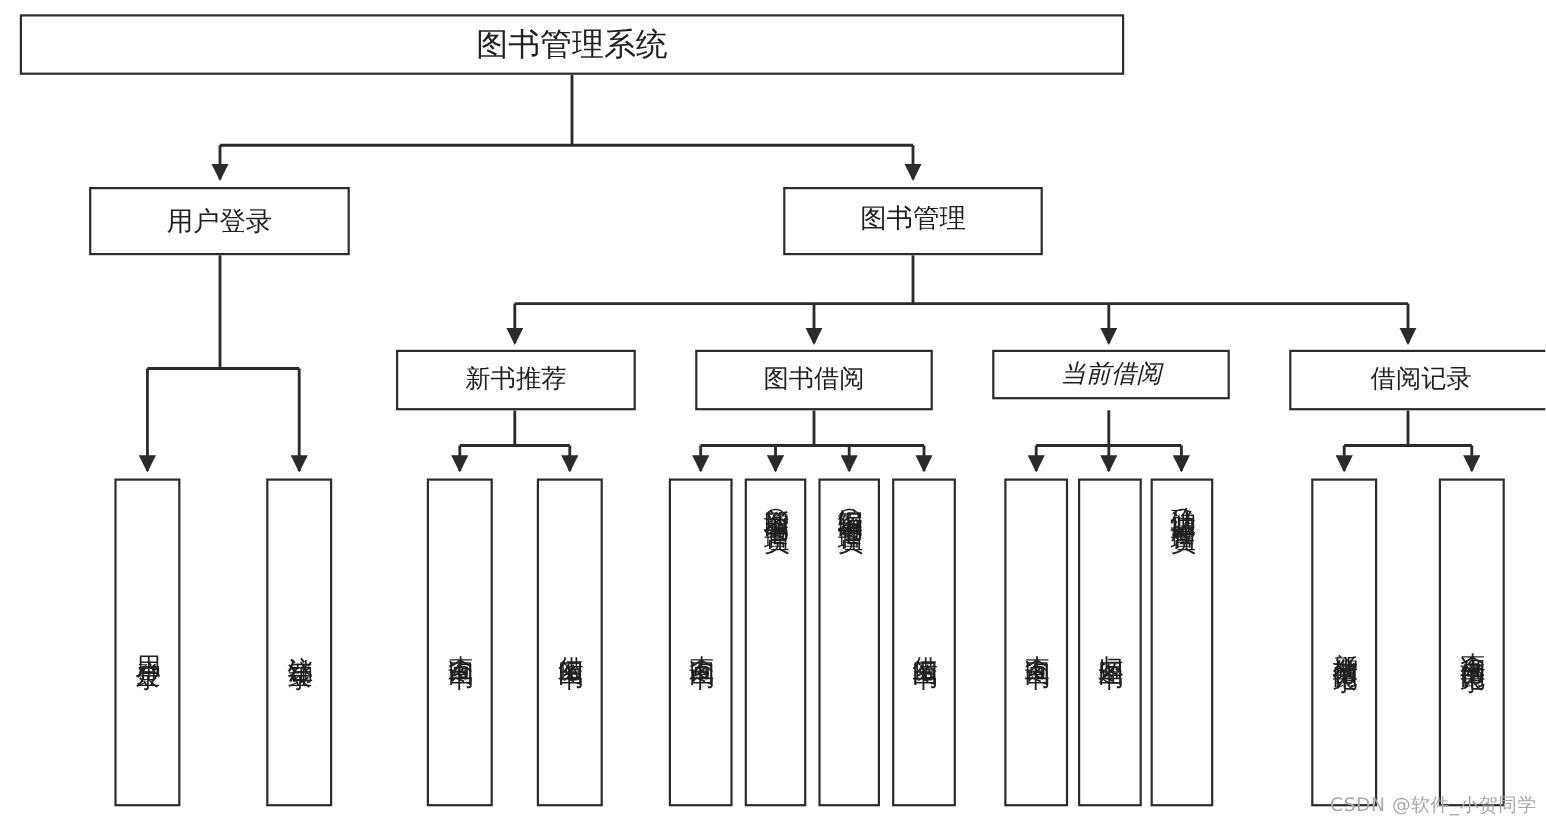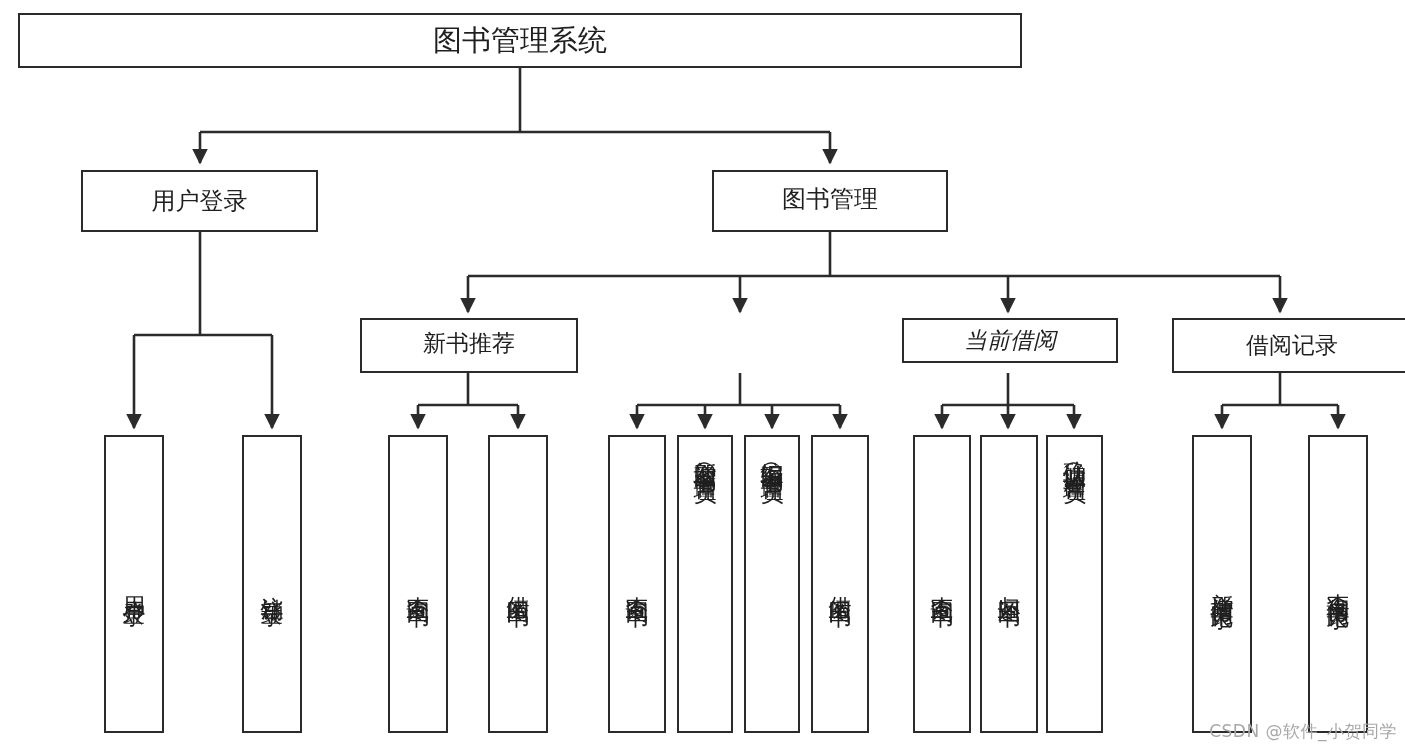--- a/index.html
+++ b/index.html
@@ -139,24 +139,27 @@
   </div>
 
   <div class="node level2" style="left:81px; top:170px; width:237px; height:62px;">
     <span class="node-label">用户登录</span>
   </div>
 
   <div class="node level2" style="left:712px; top:170px; width:236px; height:62px;font-family:Liberation Mono, monospace;">
     <span class="node-label">图书管理</span>
   </div>
 
-  <div class="node level3" style="left:360px; top:318px; width:218px; height:55px;font-family:Liberation Mono, monospace;">
+  <div class="node level3" style="left:360px; top:318px; width:218px; height:55px;">
     <span class="node-label">新书推荐</span>
   </div>
 
+  <div class="node level3" style="left:632px; top:318px; width:216px; height:55px;">
+    <span class="node-label">图书借阅</span>
+  </div>
 
   <div class="node level3" style="left:902px; top:318px; width:216px; height:45px;font-style:italic;">
     <span class="node-label">当前借阅</span>
   </div>
 
   <div class="node level3" style="left:1172px; top:318px; width:240px; height:55px;">
     <span class="node-label">借阅记录</span>
   </div>
 
   <div class="node leaf mid" style="left:104px; top:435px; width:60px; height:298px;">

